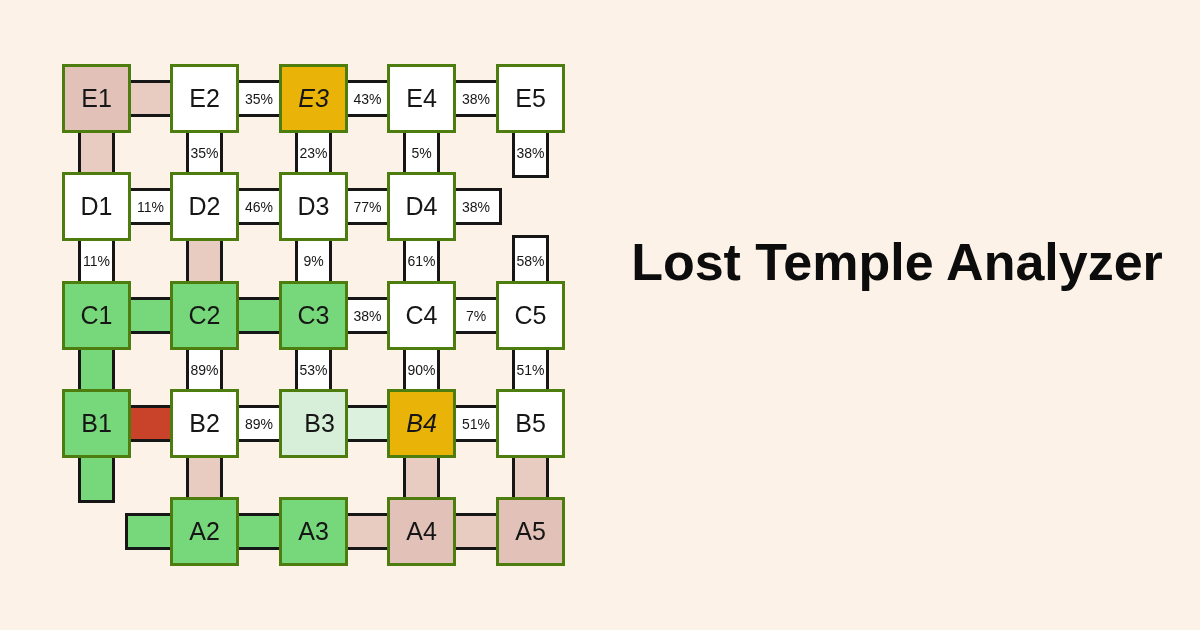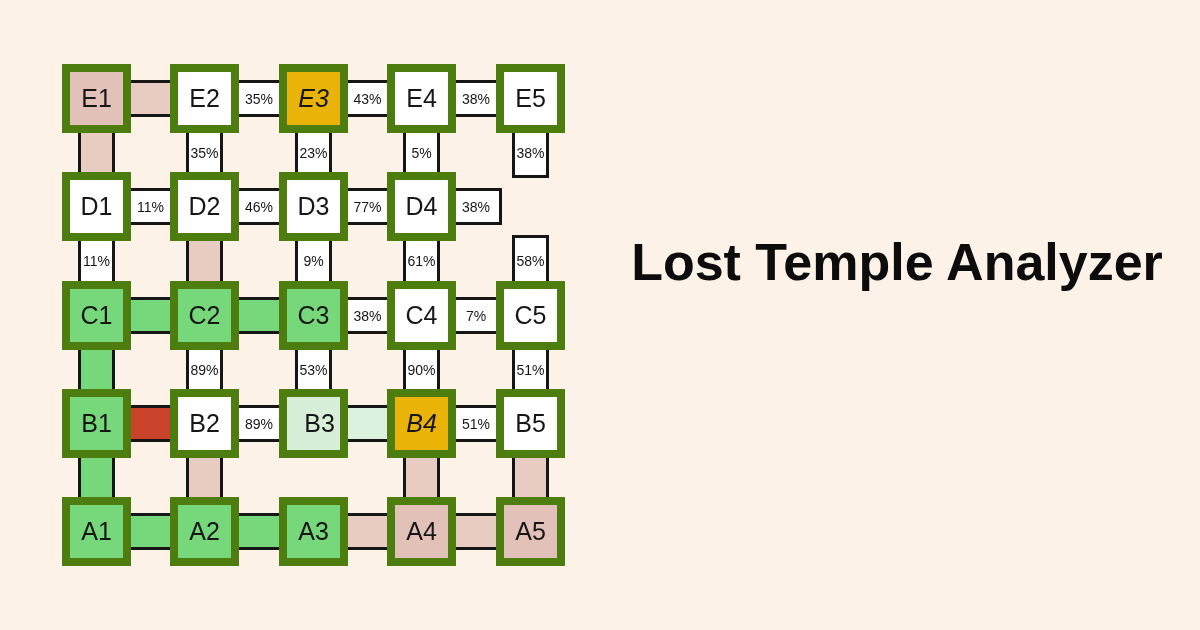--- a/index.html
+++ b/index.html
@@ -6,21 +6,21 @@
   body{
     width:1200px;height:630px;overflow:hidden;
     background:#fcf2e7;
     font-family:"Liberation Sans","DejaVu Sans",sans-serif;
     position:relative;
   }
   .stage{position:absolute;inset:0;}
   .grid{position:absolute;left:0;top:0;width:640px;height:630px;}
   .node{
     position:absolute;width:69px;height:69px;
-    border:8px solid #4d7c0f;box-sizing:border-box;
+    border:3px solid #4d7c0f;box-sizing:border-box;
     display:flex;align-items:center;justify-content:center;
     font-size:25px;color:#161616;z-index:2;background:#fff;
   }
   .n-white{background:#ffffff;}
   .n-green{background:#76d87a;}
   .n-lightgreen{background:#d7efd9;padding-left:12px;}
   .n-palegreen{background:#eab308;font-style:italic;}
   .n-pink{background:#e2c2b8;}
   .edge{
     position:absolute;border:3px solid #161616;box-sizing:border-box;
@@ -109,21 +109,20 @@
     <div style="left:279px;top:281px" class="node n-green">C3</div>
     <div style="left:387px;top:281px" class="node n-white">C4</div>
     <div style="left:496px;top:281px" class="node n-white">C5</div>
 
     <div style="left:62px;top:389px" class="node n-green">B1</div>
     <div style="left:170px;top:389px" class="node n-white">B2</div>
     <div style="left:279px;top:389px" class="node n-lightgreen">B3</div>
     <div style="left:387px;top:389px" class="node n-palegreen">B4</div>
     <div style="left:496px;top:389px" class="node n-white">B5</div>
 
-    <div style="left:62px;top:497px" class="node n-green">A1</div>
     <div style="left:170px;top:497px" class="node n-green">A2</div>
     <div style="left:279px;top:497px" class="node n-green">A3</div>
     <div style="left:387px;top:497px" class="node n-pink">A4</div>
     <div style="left:496px;top:497px" class="node n-pink">A5</div>
 
   </div>
 
   <div class="title">Lost Temple Analyzer</div>
 
 </div>

